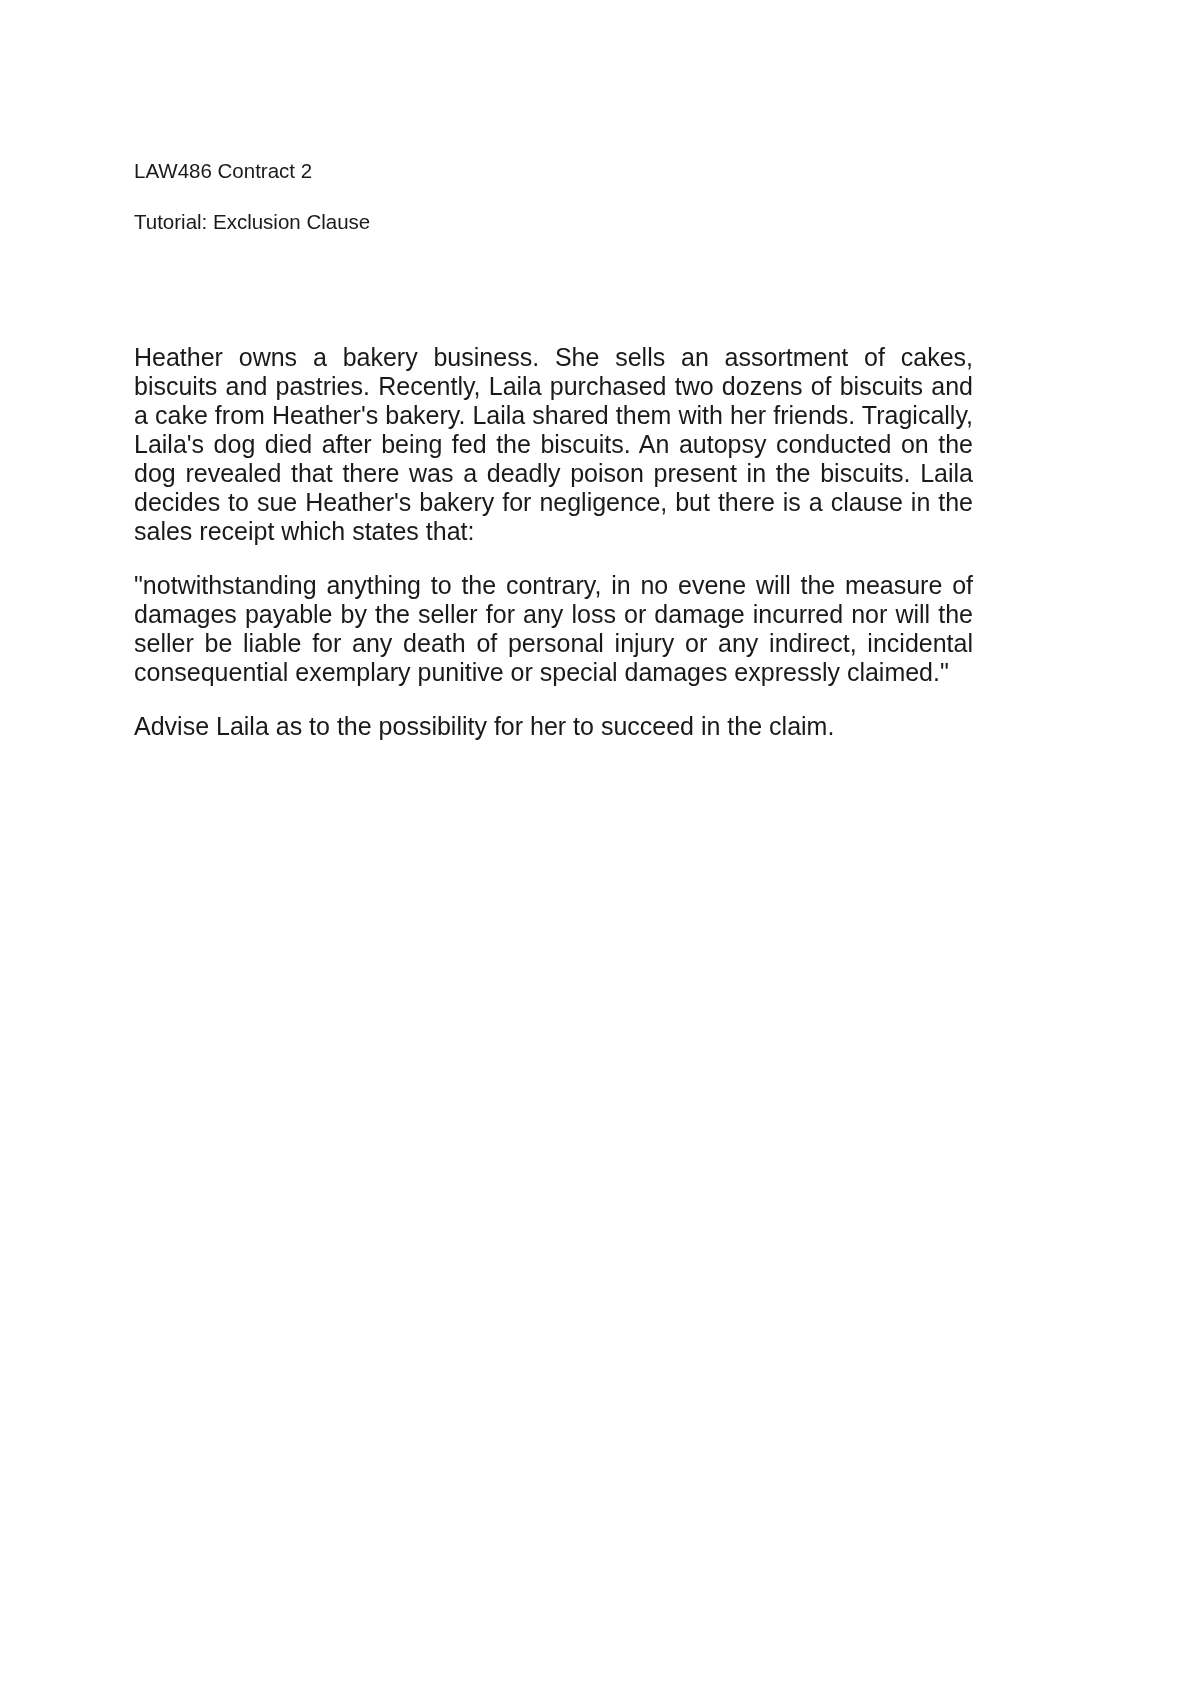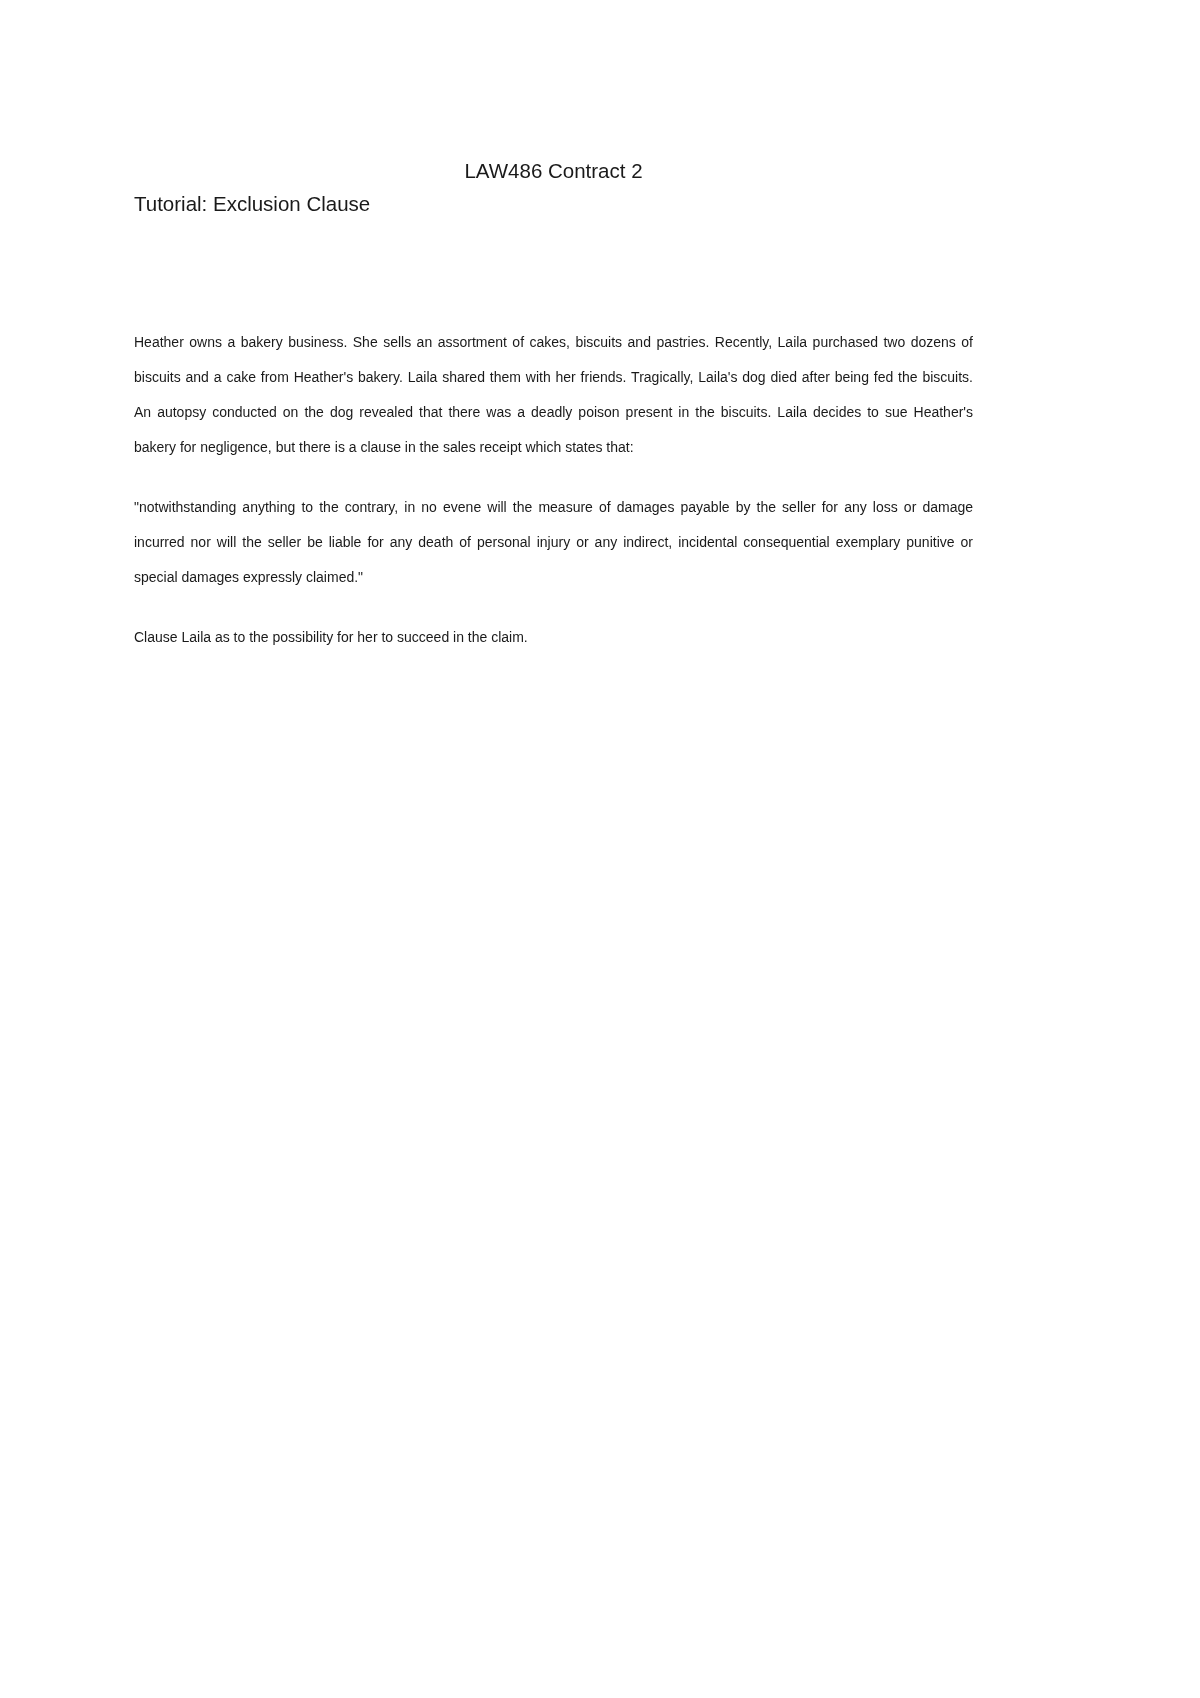--- a/index.html
+++ b/index.html
@@ -19,31 +19,31 @@
       position: absolute;
       left: 134px;
       top: 158px;
       width: 839px;
     }
     .line {
       font-size: 20.5px;
       line-height: 26px;
       margin: 0;
     }
-    .course-title { margin-bottom: 7px; text-align: center; }
+    .course-title { margin-bottom: 25px; }
     .tutorial-title { margin-bottom: 108px; }
     .para {
-      font-size: 14px;
-      line-height: 35px;
+      font-size: 25px;
+      line-height: 29px;
       text-align: justify;
       margin: 0 0 25px 0;
     }
   </style>
 </head>
 <body>
 
 <div class="page">
   <p class="line course-title">LAW486 Contract 2</p>
   <p class="line tutorial-title">Tutorial: Exclusion Clause</p>
   <p class="para">Heather owns a bakery business. She sells an assortment of cakes, biscuits and pastries. Recently, Laila purchased two dozens of biscuits and a cake from Heather's bakery. Laila shared them with her friends. Tragically, Laila's dog died after being fed the biscuits. An autopsy conducted on the dog revealed that there was a deadly poison present in the biscuits. Laila decides to sue Heather's bakery for negligence, but there is a clause in the sales receipt which states that:</p>
   <p class="para">"notwithstanding anything to the contrary, in no evene will the measure of damages payable by the seller for any loss or damage incurred nor will the seller be liable for any death of personal injury or any indirect, incidental consequential exemplary punitive or special damages expressly claimed."</p>
-  <p class="para">Clause Laila as to the possibility for her to succeed in the claim.</p>
+  <p class="para">Advise Laila as to the possibility for her to succeed in the claim.</p>
 </div>
 
 </body></html>

